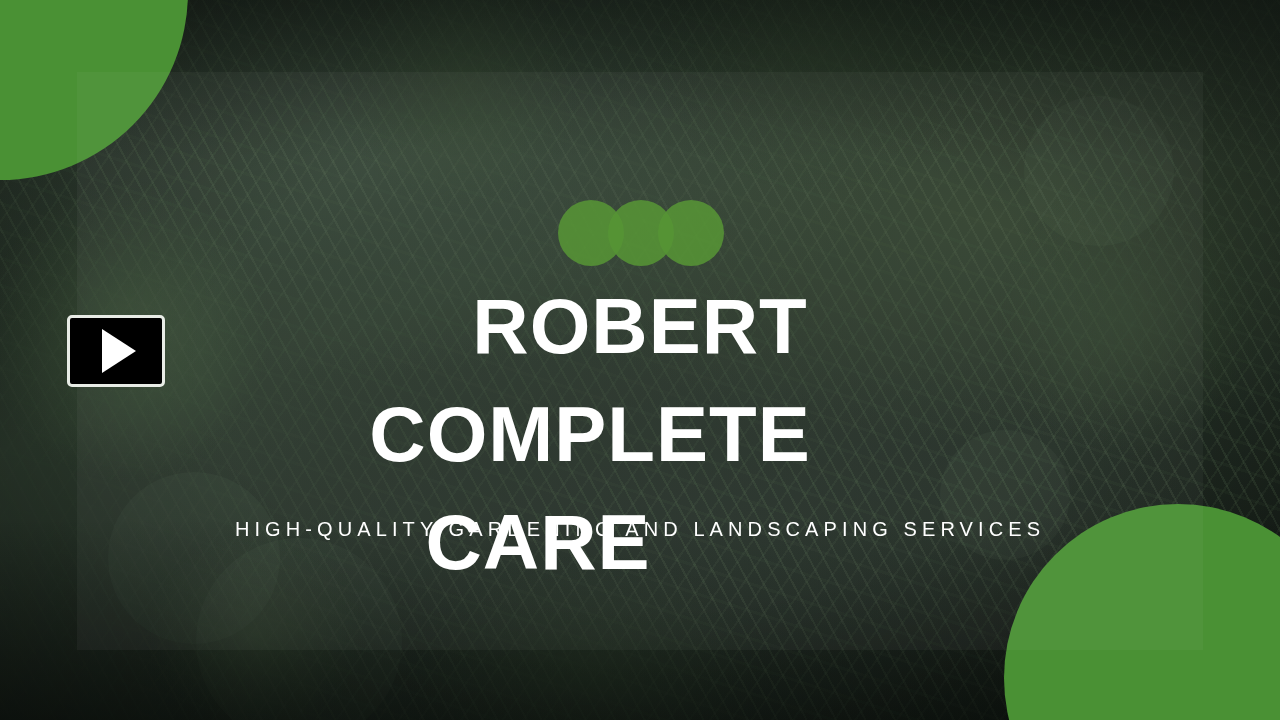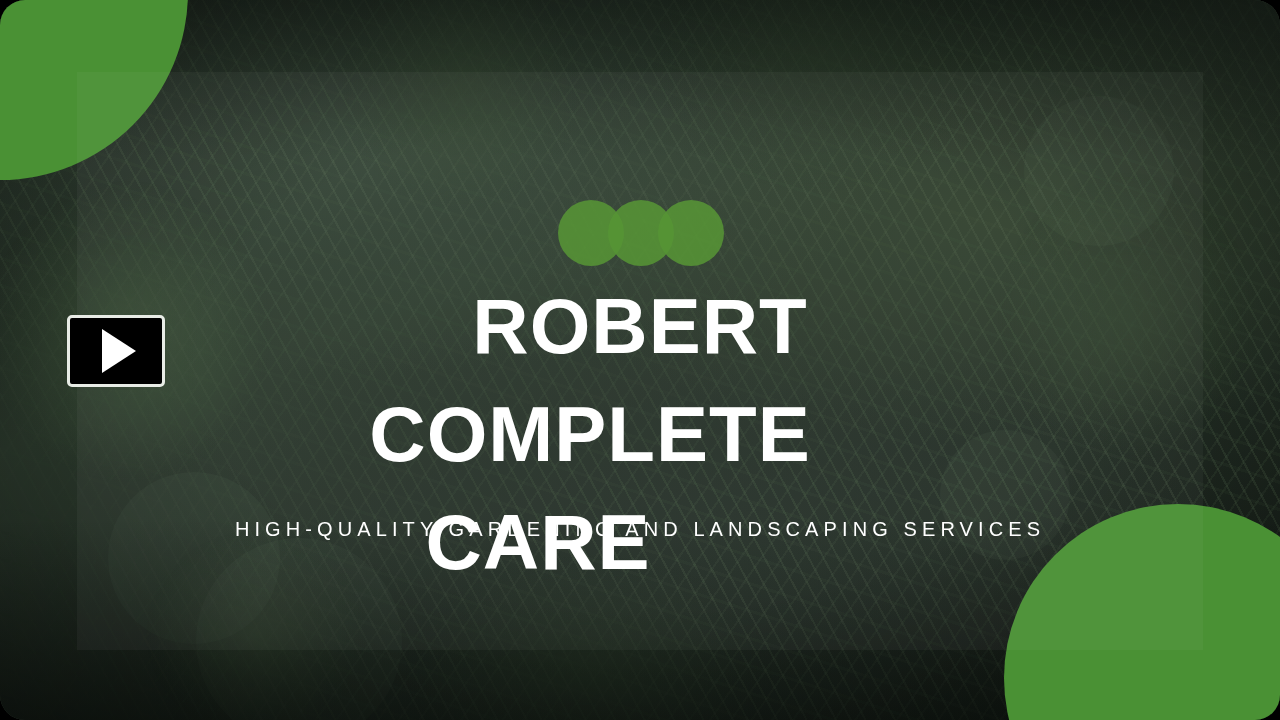--- a/index.html
+++ b/index.html
@@ -7,21 +7,20 @@
     padding: 0;
     background: #000;
   }
   #slide {
     position: relative;
     width: 1280px;
     height: 720px;
     overflow: hidden;
     font-family: "Liberation Sans", sans-serif;
     background: #222c24;
-    border-radius: 25px;
   }
 
   
   .bg-base {
     position: absolute;
     inset: 0;
     background:
       radial-gradient(ellipse 70% 55% at 28% 18%, #38483a 0%, rgba(56,72,58,0) 62%),
       radial-gradient(ellipse 60% 48% at 78% 30%, #33422f 0%, rgba(51,66,47,0) 65%),
       radial-gradient(ellipse 65% 60% at 52% 82%, #27322a 0%, rgba(39,50,42,0) 68%),

